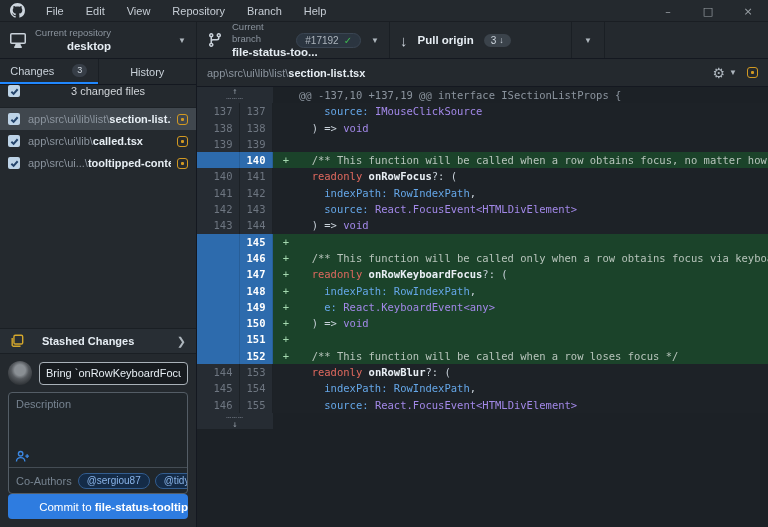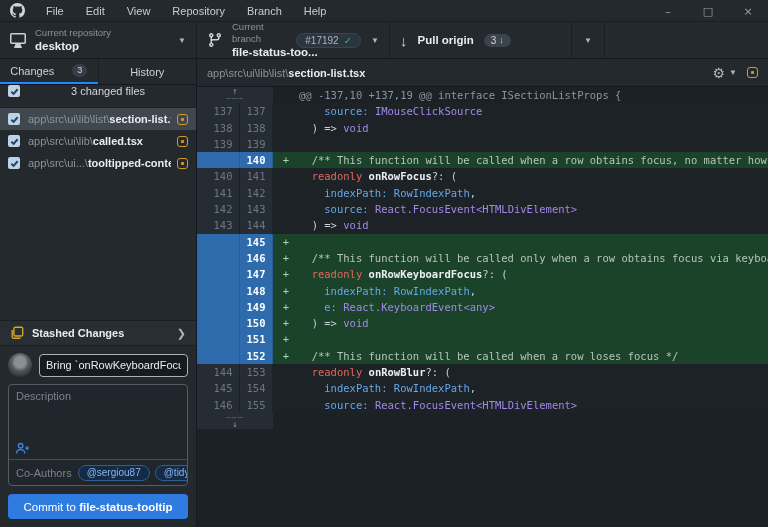--- a/index.html
+++ b/index.html
@@ -52,21 +52,21 @@
   .file-row { height:22px; display:flex; align-items:center; font-size:11px; }
   .file-row.selected { background:#40474e; }
   .file-path-wrap { flex:1; margin-left:8px; white-space:nowrap; overflow:hidden; }
   .fpath { color:#8b949e; }
   .fname { color:#e6edf3; font-weight:bold; }
   .mod-icon { width:11px; height:11px; border:1.5px solid #d29922; border-radius:3px; margin:0 8px 0 6px;
     display:flex; align-items:center; justify-content:center; flex:none; }
   .mod-icon i { width:3px; height:3px; background:#d29922; border-radius:1px; }
   .sidebar-spacer { flex:1; }
   .stashed { height:26px; flex:none; background:#282e34; border-top:1px solid #1a1f24;
-    border-bottom:1px solid #1a1f24; display:flex; align-items:center; padding:0 10px; gap:8px; }
+    border-bottom:1px solid #1a1f24; display:flex; align-items:center; padding:0 10px; gap:18px; }
   .stash-icon { width:14px; height:14px; flex:none; }
   .stashed-label { flex:1; font-size:11px; font-weight:bold; color:#e6edf3; }
   .chev { color:#aeb6bd; font-size:11px; }
 
   
   .commit-form { flex:none; padding:7px 8px 8px 8px; display:flex; flex-direction:column; }
   .summary-row { display:flex; align-items:center; gap:7px; }
   .avatar { width:24px; height:24px; border-radius:50%; flex:none;
     background:radial-gradient(circle at 50% 38%, #8a8f94 0 28%, #55595e 46%, #2e3236 78%); }
   .summary-input { flex:1; height:23px; background:#171b1f; border:1px solid #a9b1b8; border-radius:4px;
@@ -75,22 +75,22 @@
     display:flex; flex-direction:column; overflow:hidden; }
   .desc-area { height:52px; background:transparent; border:none; resize:none; color:#e6edf3;
     font-size:11px; padding:5px 7px; outline:none; font-family:"Liberation Sans","DejaVu Sans",sans-serif; }
   .desc-area::placeholder { color:#768390; }
   .desc-tools { height:22px; display:flex; align-items:center; padding:0 6px; }
   .coauthor-row { border-top:1px solid #444c54; height:26px; display:flex; align-items:center;
     gap:6px; padding:0 7px; }
   .coauthor-label { color:#768390; font-size:11px; flex:none; }
   .chip { background:#142b47; border:1px solid #335d8f; color:#8ab4e8; border-radius:10px;
     font-size:10px; padding:1.5px 8px; white-space:nowrap; }
-  .commit-btn { margin-top:8px; height:25px; background:#2e7ce0; border:none; border-radius:4px;
-    color:#fff; font-size:11.5px; font-family:"Liberation Sans","DejaVu Sans",sans-serif; cursor:pointer; }
+  .commit-btn { height:25px; background:#2e7ce0; border:none; border-radius:4px;
+    color:#fff; font-size:11.5px; font-family:"Liberation Sans","DejaVu Sans",sans-serif; cursor:pointer;text-align:right; }
   .commit-btn b { font-weight:bold; }
 
   
   .main { position:absolute; top:59px; left:197px; right:0; bottom:0; background:#1c2126;
     display:flex; flex-direction:column; }
   .diff-header { height:28px; flex:none; background:#24292e; border-bottom:1px solid #141820;
     display:flex; align-items:center; padding:0 10px; font-size:11px; }
   .diff-header .grow { flex:1; }
   .gear { color:#adb5bd; font-size:14px; }
   .gear-caret { color:#adb5bd; font-size:8px; margin:0 10px 0 4px; }
@@ -136,21 +136,21 @@
         <div class="menu-item">Help</div>
       </div>
     <div class="win-controls">
       <div class="win-btn">–</div>
       <div class="win-btn">□</div>
       <div class="win-btn">×</div>
     </div>
   </div>
 
   <div class="toolbar">
-    <div class="tb-section" style="width:197px;">
+    <div class="tb-section" style="width:197px;text-align:right;">
       <svg class="tb-icon" viewBox="0 0 16 16">
           <path fill-rule="evenodd" d="M1.75 2.5h12.5a.25.25 0 0 1 .25.25v7.5a.25.25 0 0 1-.25.25H1.75a.25.25 0 0 1-.25-.25v-7.5a.25.25 0 0 1 .25-.25ZM14.25 1H1.75A1.75 1.75 0 0 0 0 2.75v7.5C0 11.216.784 12 1.75 12h3.727c-.1 1.041-.52 1.872-1.292 2.757A.75.75 0 0 0 4.75 16h6.5a.75.75 0 0 0 .565-1.243c-.772-.885-1.193-1.716-1.292-2.757h3.727A1.75 1.75 0 0 0 16 10.25v-7.5A1.75 1.75 0 0 0 14.25 1Z"></path>
         </svg>
       <div class="tb-text">
         <span class="tb-label">Current repository</span>
         <span class="tb-value">desktop</span>
       </div>
       <span class="caret" style="margin-left:auto;">▼</span>
     </div>
     <div class="tb-section" style="width:193px;">

